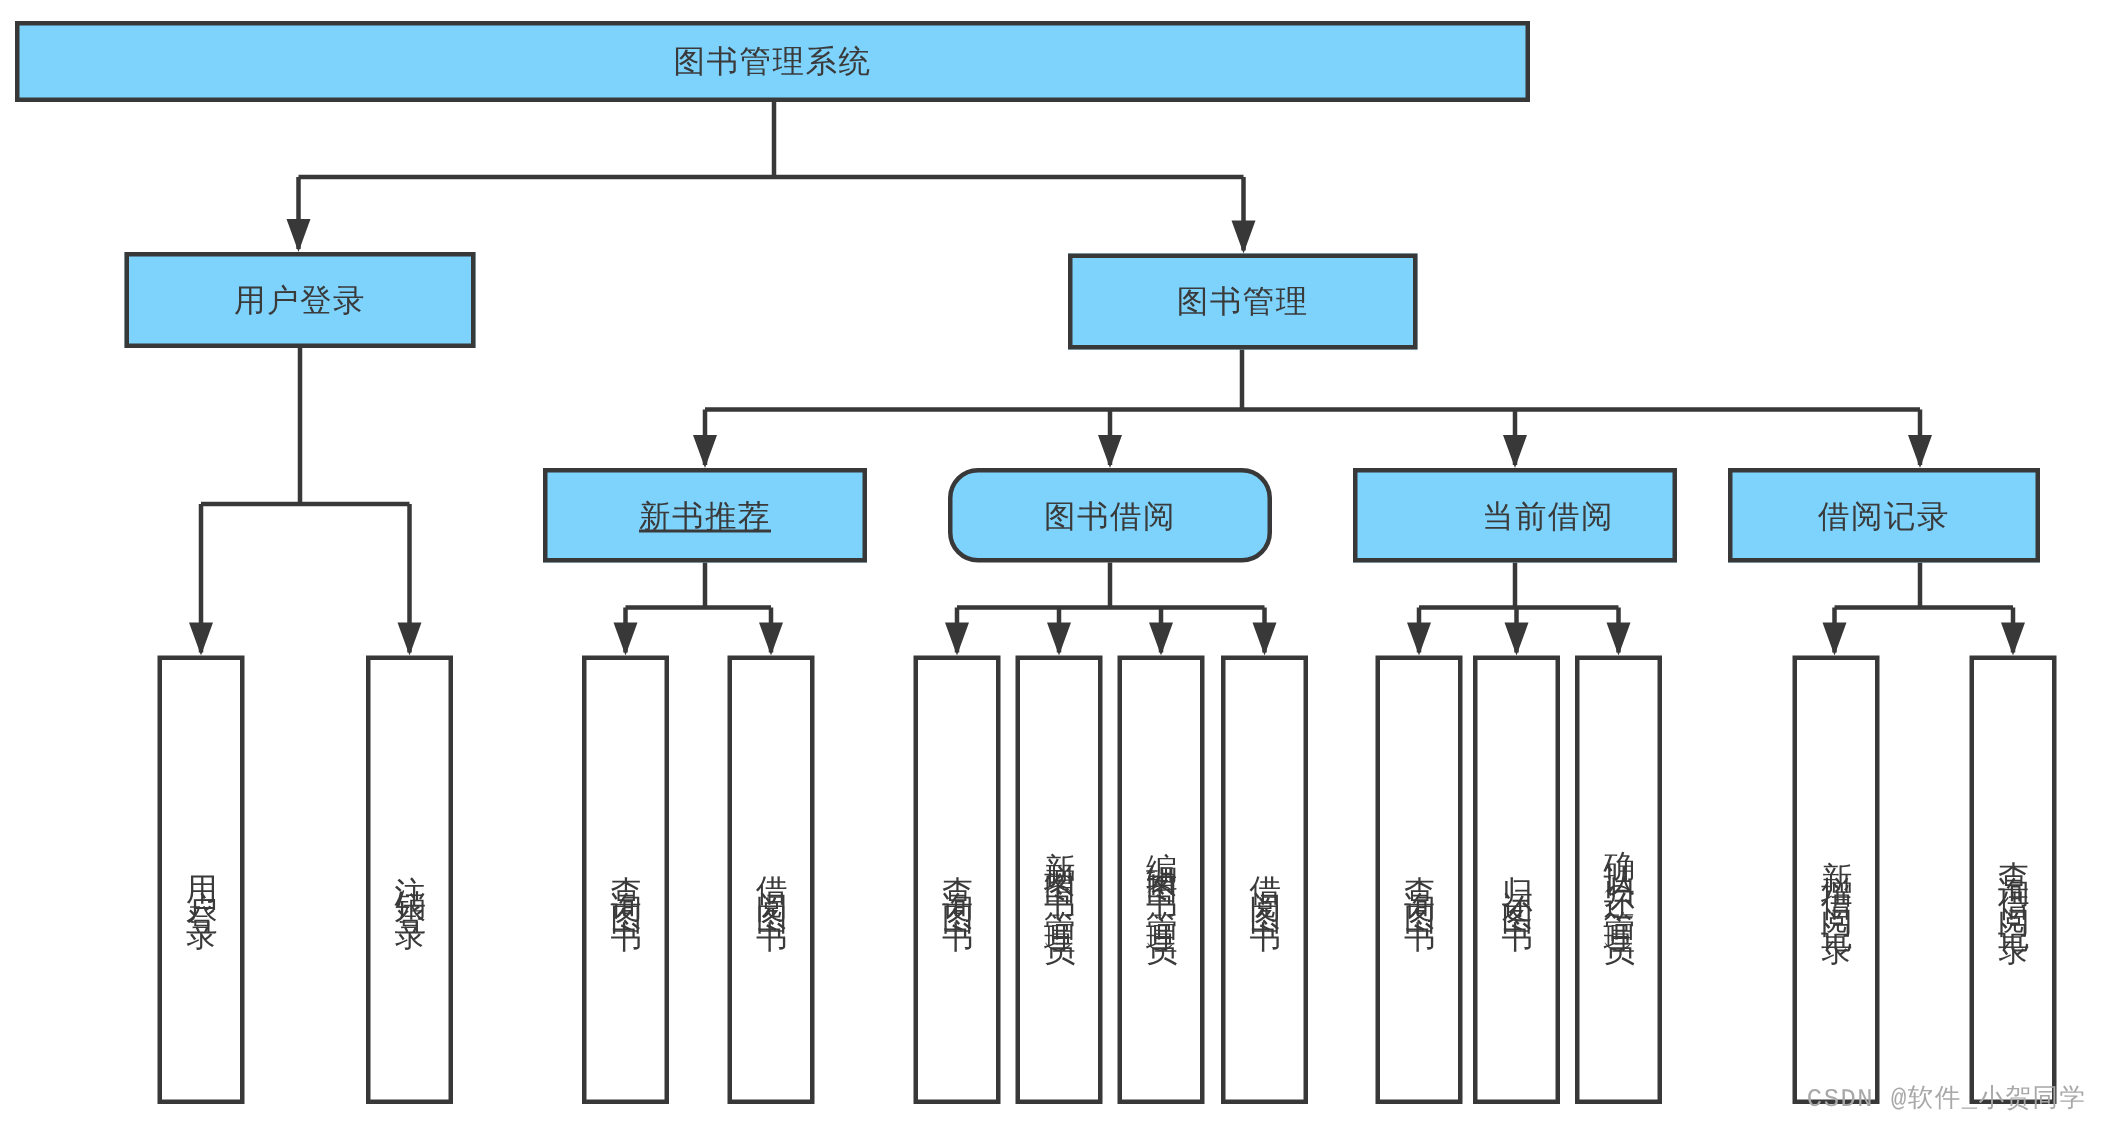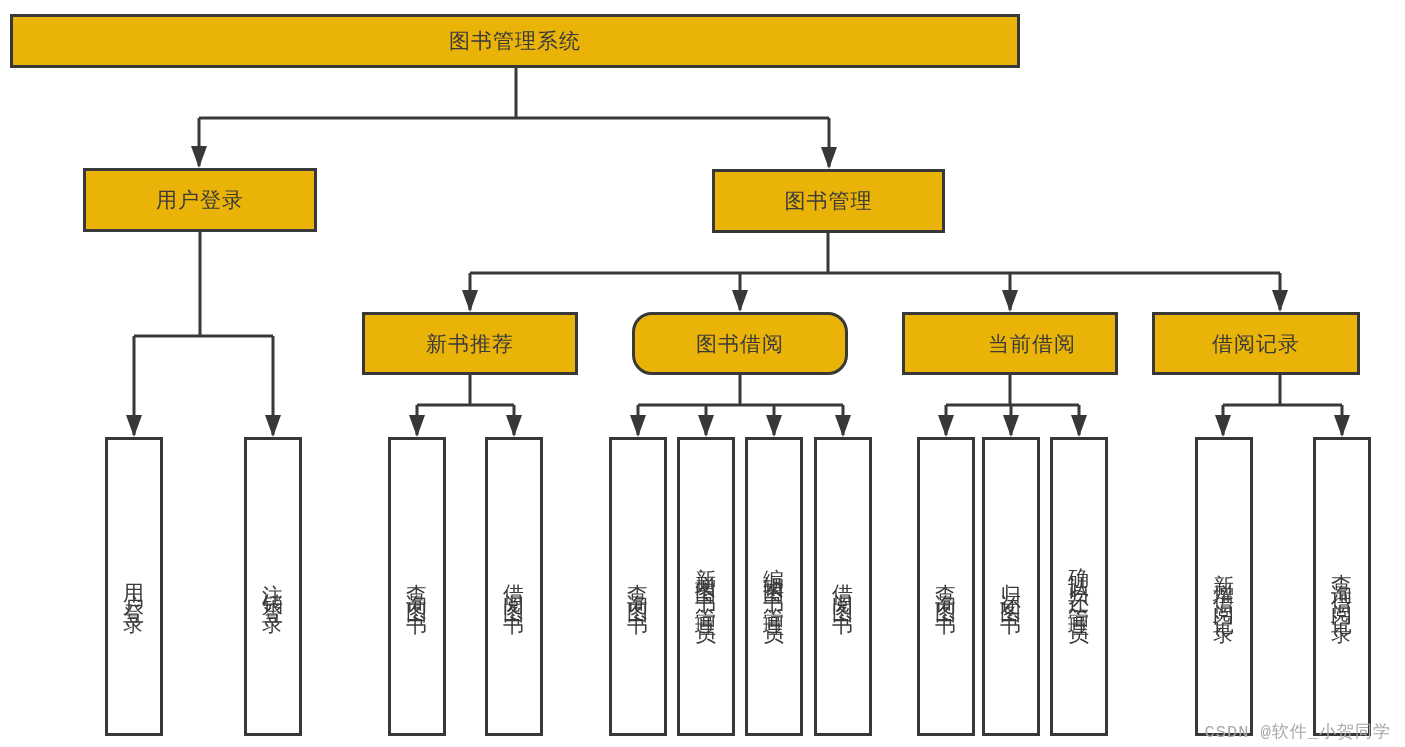--- a/index.html
+++ b/index.html
@@ -15,21 +15,21 @@
   svg.wires {
     position: absolute;
     left: 0; top: 0;
     width: 1405px; height: 747px;
     pointer-events: none;
   }
   .box {
     position: absolute;
     box-sizing: border-box;
     border: 3px solid #383838;
-    background: #eab308;
+    background: #7dd3fc;
     display: flex;
     align-items: center;
     justify-content: center;
     font-size: 21px;
     letter-spacing: 1px;
     white-space: nowrap;
   }
   .vbox {
     position: absolute;
     box-sizing: border-box;
@@ -78,21 +78,21 @@
              M630 415L646 415L638 437Z M698 415L714 415L706 437Z M766 415L782 415L774 437Z M835 415L851 415L843 437Z
              M938 415L954 415L946 437Z M1003 415L1019 415L1011 437Z M1071 415L1087 415L1079 437Z
              M1215 415L1231 415L1223 437Z M1334 415L1350 415L1342 437Z" fill="#383838" stroke="none"></path>
   </svg>
 
   <div class="box" style="left:10px; top:14px; width:1010px; height:54px;">图书管理系统</div>
 
   <div class="box" style="left:83px; top:168px; width:234px; height:64px;">用户登录</div>
   <div class="box" style="left:712px; top:169px; width:233px; height:64px;">图书管理</div>
 
-  <div class="box" style="left:362px; top:312px; width:216px; height:63px;">新书推荐</div>
+  <div class="box" style="left:362px; top:312px; width:216px; height:63px;text-decoration:underline;">新书推荐</div>
   <div class="box" style="left:632px; top:312px; width:216px; height:63px;border-radius:20px;">图书借阅</div>
   <div class="box" style="left:902px; top:312px; width:216px; height:63px;padding-left:44px;">当前借阅</div>
   <div class="box" style="left:1152px; top:312px; width:208px; height:63px;">借阅记录</div>
 
   <div class="vbox" style="left:105px; top:437px; width:58px; height:299px;">
     <span class="vtext">用户登录</span>
   </div>
   <div class="vbox" style="left:244px; top:437px; width:58px; height:299px;">
     <span class="vtext">注销登录</span>
   </div>

